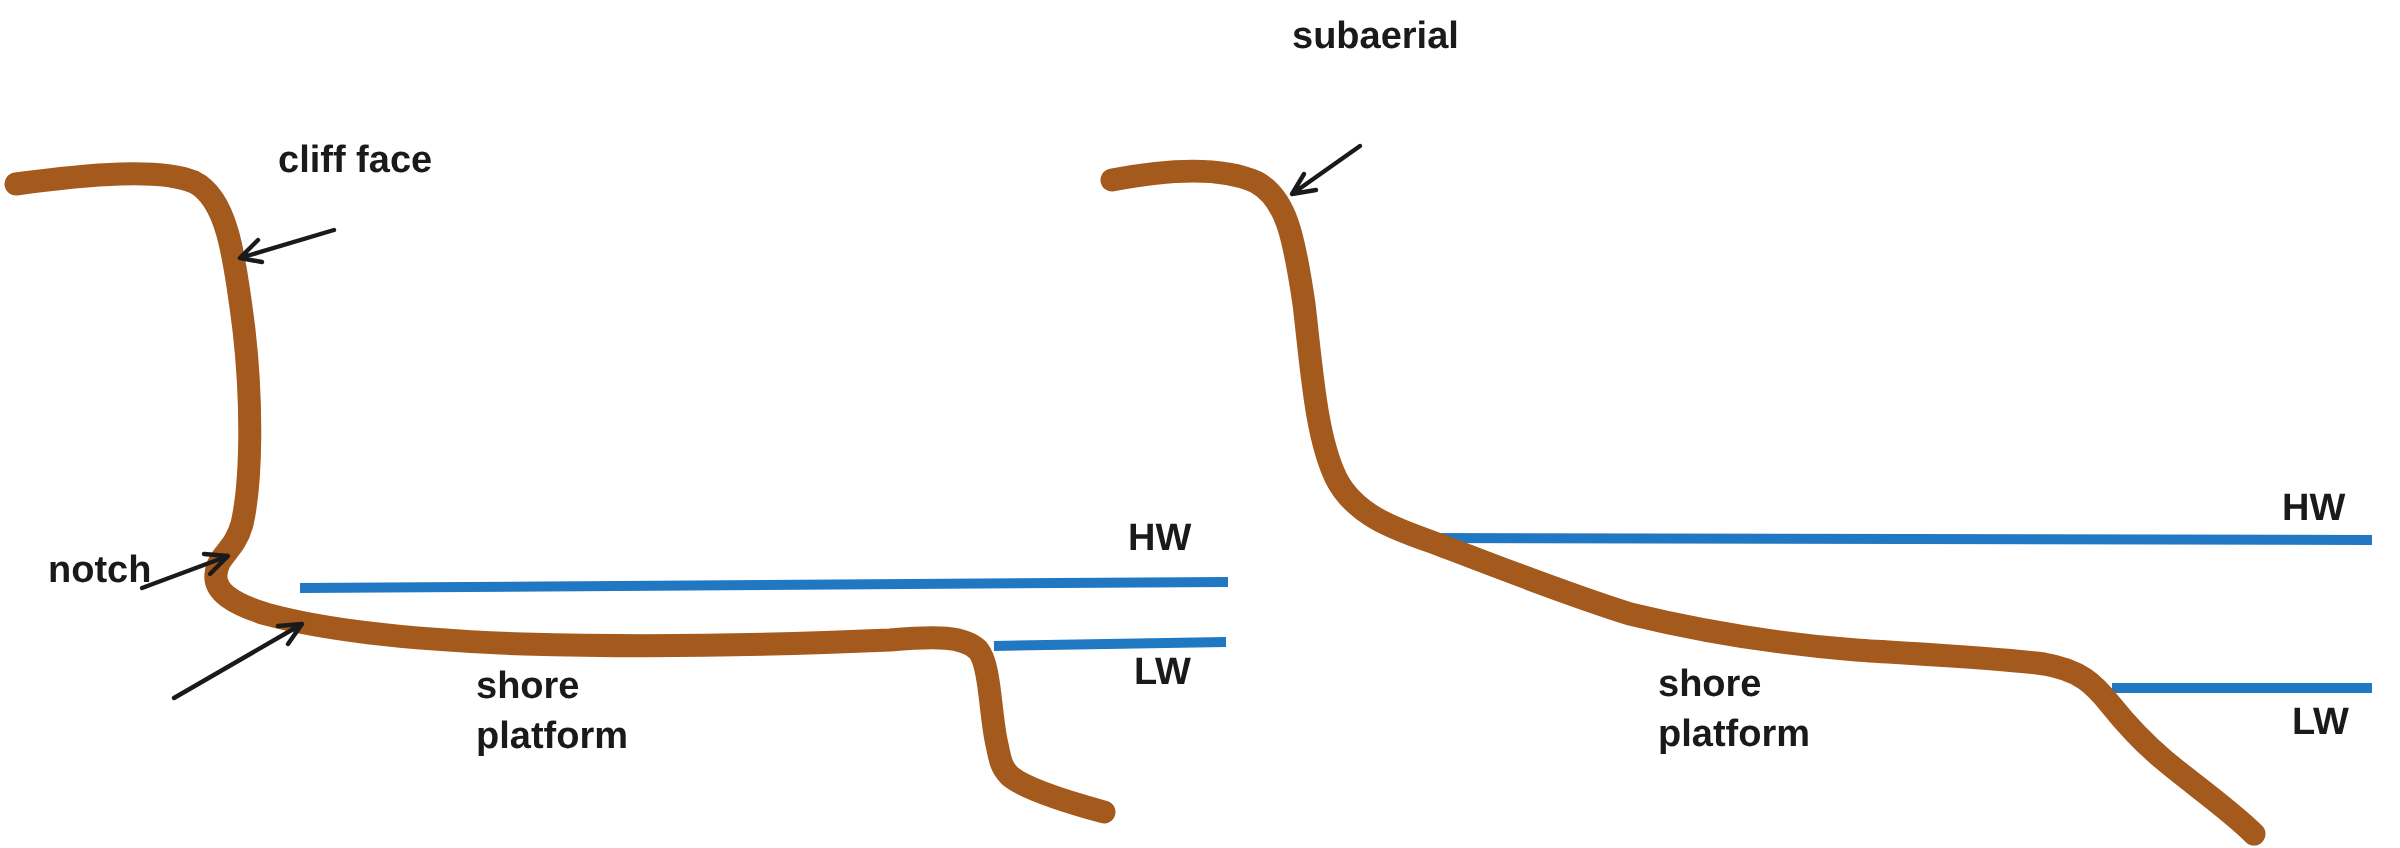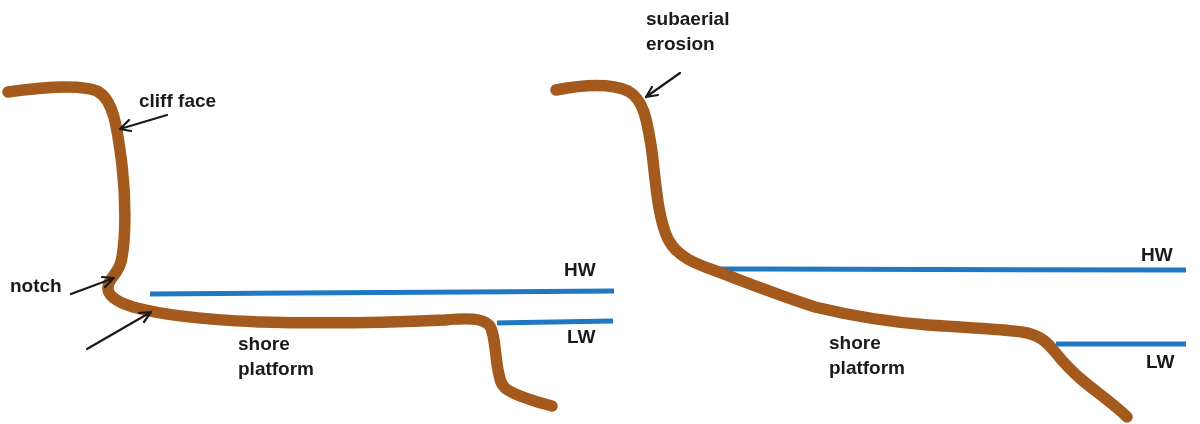--- a/index.html
+++ b/index.html
@@ -57,37 +57,36 @@
                C 748 283, 780 296, 815 307
                C 852 316, 890 322, 928 325
                C 958 327, 1000 329, 1022 332
                C 1040 335, 1047 342, 1055 352
                C 1063 362, 1070 370, 1082 380
                C 1095 391, 1115 405, 1127 417" stroke="#A45A1D"></path>
       <path fill="none" stroke-width="2.2" stroke-linecap="round" stroke-linejoin="round" d="M 680 73 L 646 97 M 652 87 L 646 97 L 658 95" stroke="#1A1A1A"></path>
     </g>
   </svg>
 
-  <div class="label" style="left:139px; top:88px;">cliff face</div>
+  <div class="label" style="left:139px; top:68px;">cliff face</div>
 
-  <div class="label" style="left:10px; top:273px;text-align:center;">notch</div>
+  <div class="label" style="left:24px; top:273px;text-align:center;">notch</div>
 
 
   <div class="label" style="left:238px; top:331px;">
     <div>shore</div>
     <div>platform</div>
   </div>
 
   <div class="label" style="left:564px; top:257px;">HW</div>
 
   <div class="label" style="left:567px; top:324px;">LW</div>
 
   <div class="label" style="left:646px; top:6px;">
     <div>subaerial</div>
-    <div>erosion</div>
   </div>
 
   <div class="label" style="left:829px; top:330px;">
     <div>shore</div>
     <div>platform</div>
   </div>
 
   <div class="label" style="left:1141px; top:242px;">HW</div>
 
   <div class="label" style="left:1146px; top:349px;">LW</div>

